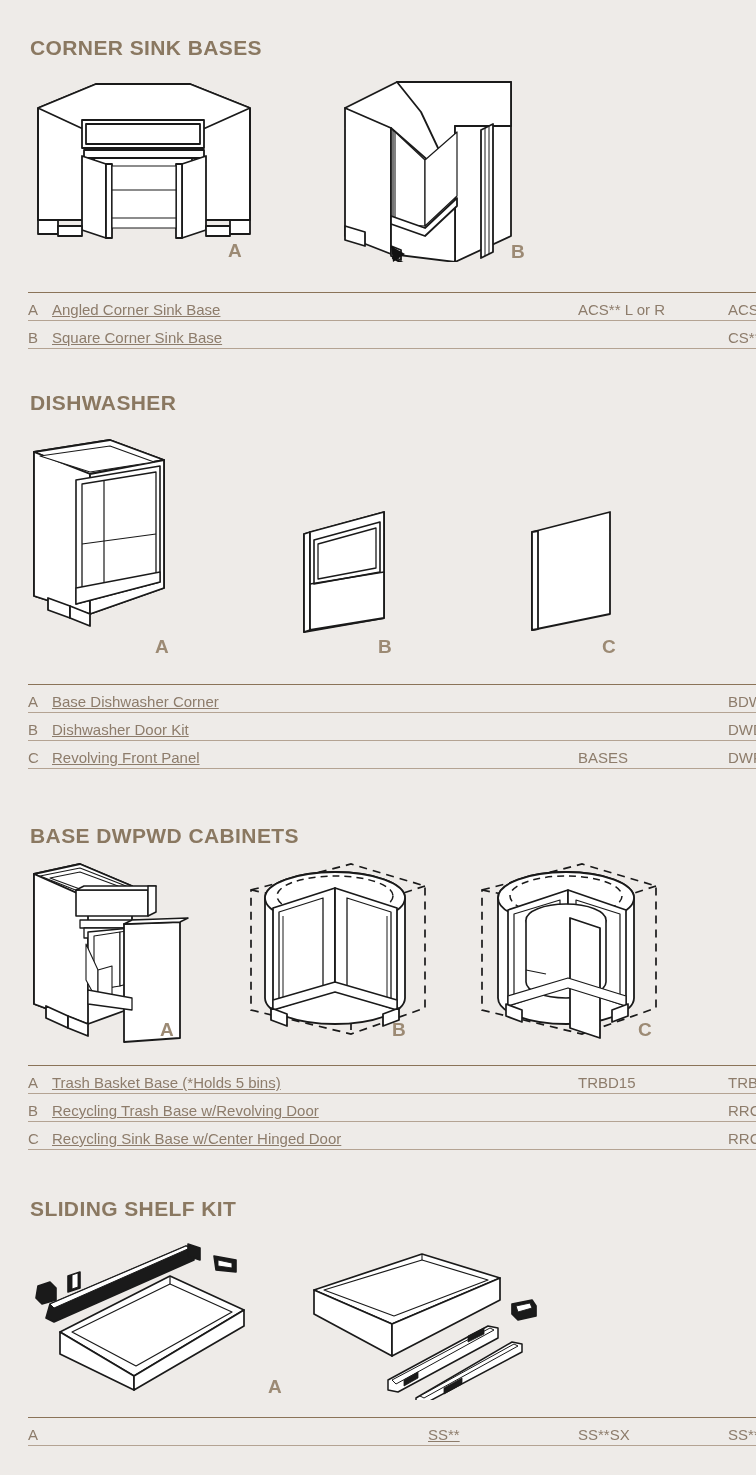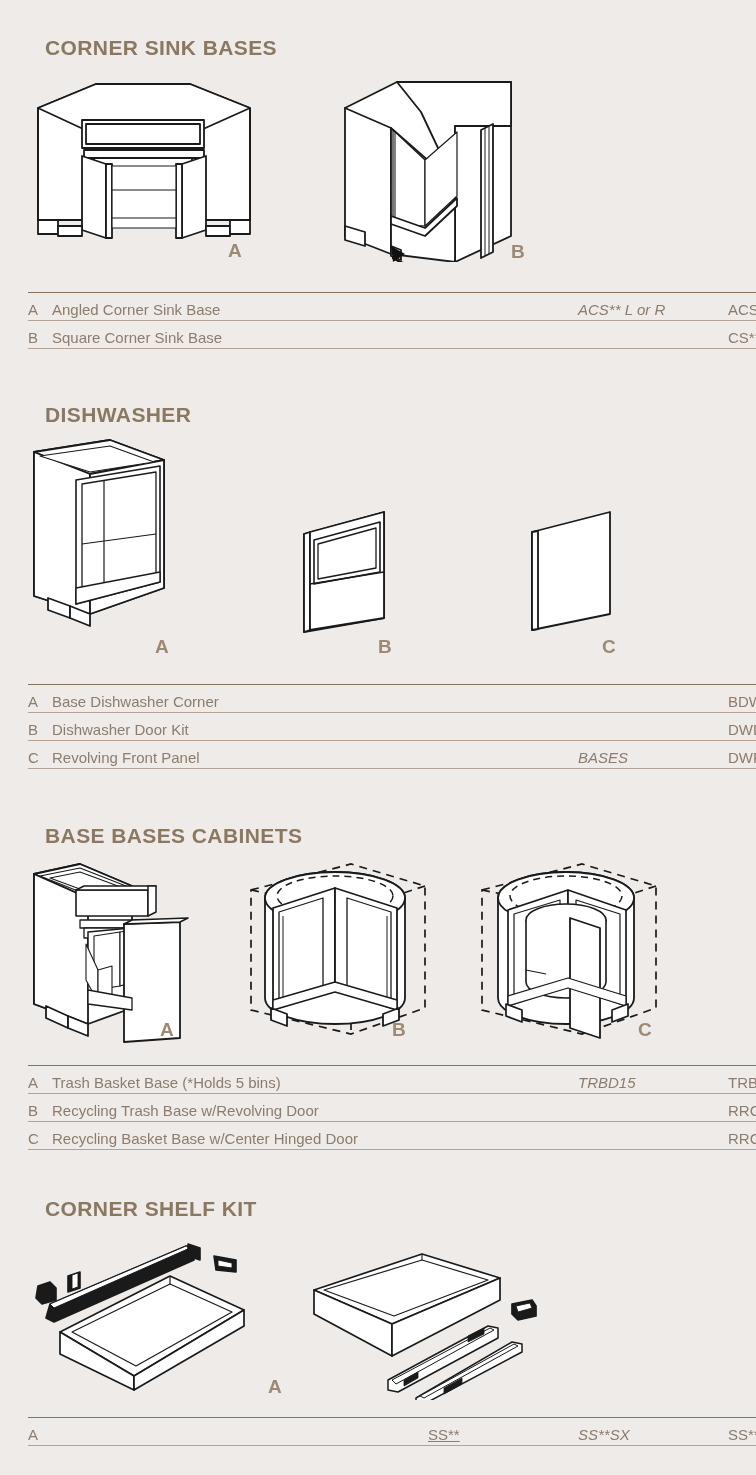--- a/index.html
+++ b/index.html
@@ -25,21 +25,20 @@
   .section { position: absolute; left: 0; width: 756px; }
 
   .section-title {
     position: absolute;
     left: 30px;
     font-size: 21px;
     font-weight: bold;
     letter-spacing: 0.4px;
     color: #8a7861;
     white-space: nowrap;
-    margin-left: 15px;
   }
 
   .art { position: absolute; }
   .art svg { display: block; }
 
   .tag {
     position: absolute;
     font-size: 19px;
     font-weight: bold;
     color: #9c8a74;
@@ -63,23 +62,23 @@
     line-height: 1.15;
     white-space: nowrap;
   }
   table.codes tr.toprule td { border-top: 1px solid #8a7358; }
   td.letter {
     width: 24px;
     font-weight: bold;
     color: #6f5b47;
     font-size: 16px;
   }
-  td.desc  { width: 376px; }
+  td.desc  { width: 376px; text-decoration: underline; }
   td.c1    { width: 150px; text-decoration: underline; }
-  td.c2    { width: 150px; font-style: italic; }
+  td.c2    { width: 150px; }
   td.c3    { width: 150px; }
 </style>
 </head>
 <body>
 
 <div class="page">
 
   <div class="section">
 
     <div class="section-title" style="top:36px;">CORNER SINK BASES</div>
@@ -152,21 +151,21 @@
         <td class="c1"></td>
         <td class="c2"></td>
         <td class="c3">CS** L or R</td>
       </tr>
     </tbody>
       </table>
   </div>
 
   <div class="section">
 
-    <div class="section-title" style="top:403px;">DISHWASHER</div>
+    <div class="section-title" style="top:391px;">DISHWASHER</div>
 
     <div class="art" style="left:28px; top:438px;">
       <svg width="168" height="196" viewBox="0 0 168 196">
         <g fill="#ffffff" stroke="#1a1a1a" stroke-width="1.8" stroke-linejoin="round">
           <polygon points="6,14 82,2 136,22 136,150 62,176 6,158"></polygon>
           <polygon points="6,14 82,2 136,22 62,36" fill="#ffffff"></polygon>
           <polygon points="6,14 62,36 62,176 6,158" fill="#ffffff"></polygon>
           <polygon points="62,36 136,22 136,150 62,176" fill="#ffffff"></polygon>
           <polygon points="12,18 82,8 126,24 62,34" fill="#ffffff" stroke-width="1.2"></polygon>
           <polygon points="48,42 132,28 132,144 48,166" fill="#ffffff" stroke-width="1.6"></polygon>
@@ -227,21 +226,21 @@
         <td class="c1"></td>
         <td class="c2">BASES</td>
         <td class="c3">DWPLAM18</td>
       </tr>
     </tbody>
       </table>
   </div>
 
   <div class="section">
 
-    <div class="section-title" style="top:824px;">BASE BASES CABINETS</div>
+    <div class="section-title" style="top:824px;">BASE DWPWD CABINETS</div>
 
     <div class="art" style="left:28px; top:858px;">
       <svg width="186" height="190" viewBox="0 0 186 190">
         <g fill="#ffffff" stroke="#1a1a1a" stroke-width="1.8" stroke-linejoin="round">
           <polygon points="6,16 52,6 104,28 104,150 60,166 6,146"></polygon>
           <polygon points="6,16 52,6 104,28 60,40" fill="#ffffff"></polygon>
           <polygon points="6,16 60,40 60,166 6,146" fill="#ffffff"></polygon>
           <polygon points="12,18 52,10 98,28 60,37" fill="#ffffff" stroke-width="1.2"></polygon>
           <polygon points="22,20 52,14 90,28 60,34" fill="#ffffff" stroke-width="1.1"></polygon>
           <polygon points="48,32 120,32 120,58 48,58" fill="#ffffff" stroke-width="1.6"></polygon>
@@ -337,32 +336,32 @@
       </tr>
       <tr>
         <td class="letter">B</td>
         <td class="desc">Recycling Trash Base w/Revolving Door</td>
         <td class="c1"></td>
         <td class="c2"></td>
         <td class="c3">RRC36DR</td>
       </tr>
       <tr>
         <td class="letter">C</td>
-        <td class="desc">Recycling Basket Base w/Center Hinged Door</td>
+        <td class="desc">Recycling Sink Base w/Center Hinged Door</td>
         <td class="c1"></td>
         <td class="c2"></td>
         <td class="c3">RRC36 L or R</td>
       </tr>
     </tbody>
       </table>
   </div>
 
   <div class="section">
 
-    <div class="section-title" style="top:1197px;">CORNER SHELF KIT</div>
+    <div class="section-title" style="top:1197px;">SLIDING SHELF KIT</div>
 
     <div class="art" style="left:28px; top:1242px;">
       <svg width="270" height="150" viewBox="0 0 270 150">
         <g fill="#ffffff" stroke="#1a1a1a" stroke-width="1.6" stroke-linejoin="round">
 
           <polygon points="18,76 22,62 158,4 166,6 166,18 26,80" fill="#1a1a1a" stroke="#1a1a1a"></polygon>
           <polygon points="22,62 158,4 162,6 26,66" fill="#ffffff" stroke-width="1"></polygon>
           <polygon points="160,2 172,6 172,18 160,14" fill="#1a1a1a" stroke="#1a1a1a"></polygon>
 
           <polygon points="10,44 22,40 28,46 28,58 14,62 8,56" fill="#1a1a1a" stroke="#1a1a1a"></polygon>

